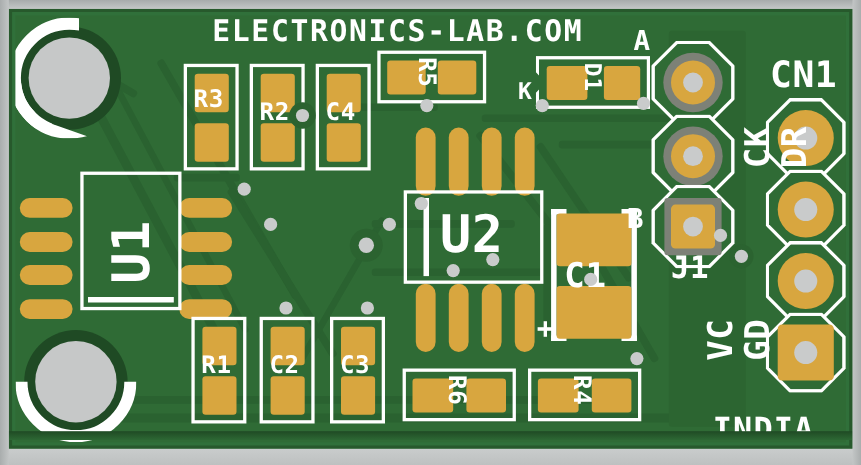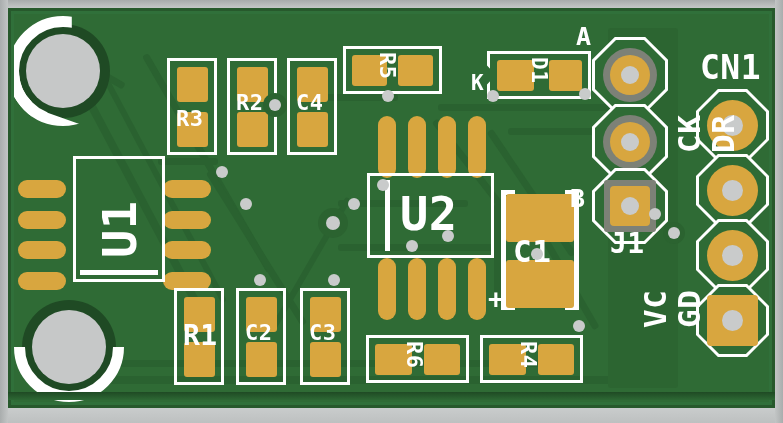--- a/index.html
+++ b/index.html
@@ -102,28 +102,29 @@
                   clip-path:polygon(0 54%,26% 54%,36% 88%,70% 100%,0 100%);"></div>
     </div>
 
     <div>
       <div class="mh-ring" style="left:14px;top:292px;width:94px;height:94px;"></div>
       <div class="mh-hole" style="left:24px;top:302px;width:74px;height:74px;"></div>
       <div class="mh-arc" style="left:6px;top:284px;width:110px;height:110px;
                   clip-path:polygon(0 50%,100% 50%,100% 100%,0 100%);"></div>
     </div>
 
+    <div class="stxt" style="left:185px;top:7px;font-size:27px;letter-spacing:1.5px;">ELECTRONICS-LAB.COM</div>
 
     <div class="stxt" style="left:568px;top:16px;font-size:25px;">A</div>
 
     <div>
       <div class="silk" style="left:159px;top:50px;width:50px;height:97px;"></div>
       <div class="pad r" style="left:169px;top:59px;width:31px;height:35px;"></div>
       <div class="pad r" style="left:169px;top:104px;width:31px;height:35px;"></div>
-      <div class="stxt" style="left:168px;top:100px;font-size:22px;">R3</div>
+      <div class="stxt" style="left:168px;top:72px;font-size:22px;">R3</div>
     </div>
 
     <div>
       <div class="silk" style="left:219px;top:50px;width:50px;height:97px;"></div>
       <div class="pad r" style="left:229px;top:59px;width:31px;height:35px;"></div>
       <div class="pad r" style="left:229px;top:104px;width:31px;height:35px;"></div>
       <div class="stxt" style="left:228px;top:84px;font-size:22px;">R2</div>
     </div>
 
     <div>
@@ -187,21 +188,21 @@
       <div class="pad r" style="left:498px;top:186px;width:68px;height:48px;"></div>
       <div class="pad r" style="left:498px;top:252px;width:68px;height:48px;"></div>
       <div class="stxt" style="left:505px;top:228px;font-size:31px;">C1</div>
       <div class="stxt" style="left:480px;top:278px;font-size:26px;">+</div>
     </div>
 
     <div>
       <div class="silk" style="left:166px;top:280px;width:50px;height:97px;"></div>
       <div class="pad r" style="left:176px;top:289px;width:31px;height:35px;"></div>
       <div class="pad r" style="left:176px;top:334px;width:31px;height:35px;"></div>
-      <div class="stxt" style="left:175px;top:314px;font-size:28px;">R1</div>
+      <div class="stxt" style="left:175px;top:314px;font-size:22px;">R1</div>
     </div>
 
     <div>
       <div class="silk" style="left:228px;top:280px;width:50px;height:97px;"></div>
       <div class="pad r" style="left:238px;top:289px;width:31px;height:35px;"></div>
       <div class="pad r" style="left:238px;top:334px;width:31px;height:35px;"></div>
       <div class="stxt" style="left:237px;top:314px;font-size:22px;">C2</div>
     </div>
 
     <div>
@@ -284,20 +285,21 @@
         <div class="ring"></div>
           <div class="hole" style="left:15px;top:15px;width:21px;height:21px;"></div>
       </div>
 
       <div class="stxt rotn90" style="left:666px;top:145px;font-size:31px;">CK</div>
       <div class="stxt rotn90" style="left:700px;top:145px;font-size:31px;">DR</div>
       <div class="stxt rotn90" style="left:666px;top:320px;font-size:31px;">GD</div>
       <div class="stxt rotn90" style="left:632px;top:320px;font-size:31px;">VC</div>
     </div>
 
+    <div class="stxt" style="left:640px;top:368px;font-size:29px;letter-spacing:1px;">INDIA</div>
 
     <div>
       <div class="viapour" style="left:255px;top:85px;width:24px;height:24px;"></div>
       <div class="via" style="left:261px;top:91px;width:12px;height:12px;"></div>
 
       <div class="viapour" style="left:310px;top:200px;width:30px;height:30px;"></div>
       <div class="via" style="left:318px;top:208px;width:14px;height:14px;"></div>
 
       <div class="via" style="left:232px;top:190px;width:12px;height:12px;"></div>
       <div class="via" style="left:374px;top:82px;width:12px;height:12px;"></div>

